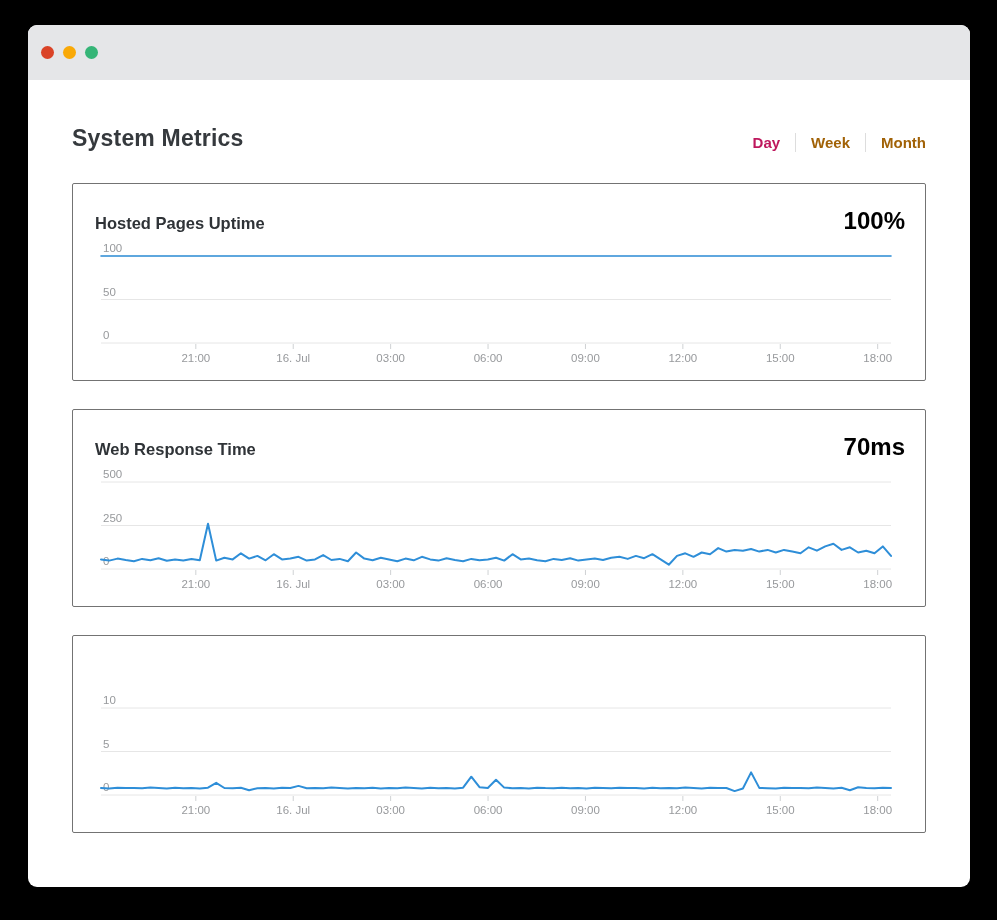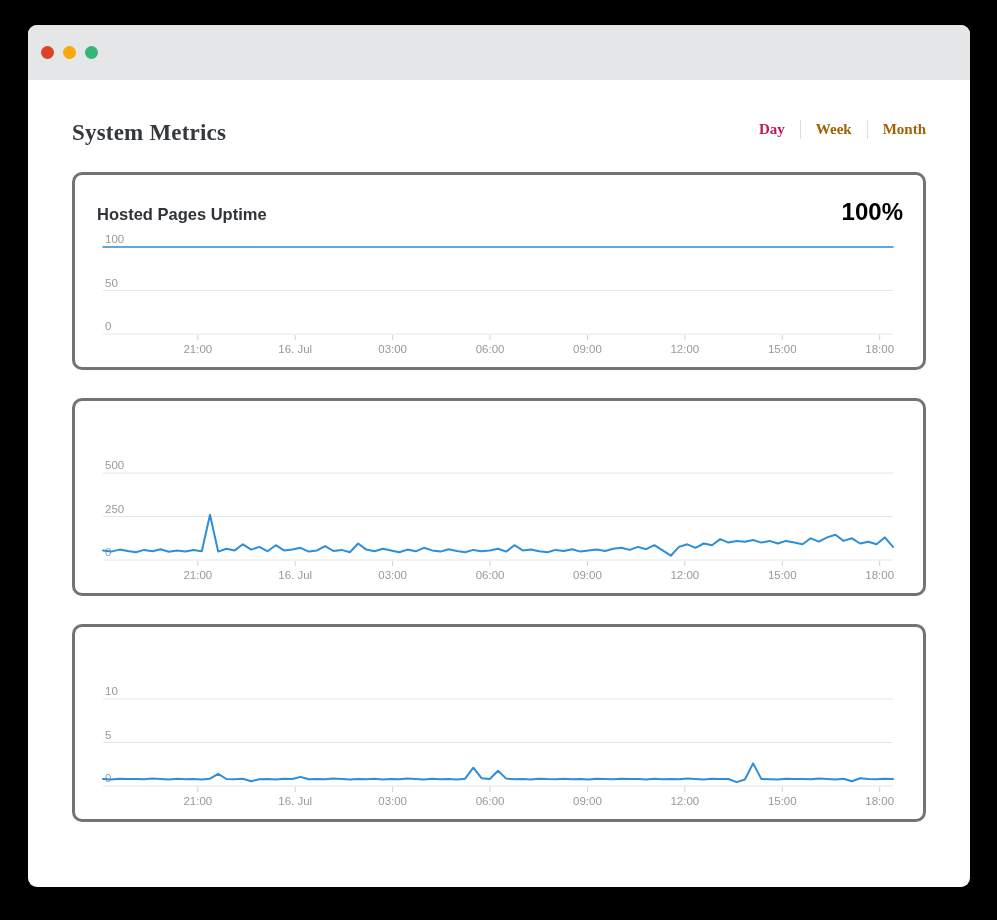--- a/index.html
+++ b/index.html
@@ -10,31 +10,31 @@
     background: #fff; border-radius: 9px; overflow: hidden;
   }
   .titlebar {
     height: 55px; background: #e5e6e8;
     display: flex; align-items: center; padding-left: 13px;
   }
   .dots { display: flex; gap: 9px; }
   .dot { width: 13px; height: 13px; border-radius: 50%; }
   .content { padding: 40px 44px 0 44px; }
   .page-header {
-    display: flex; justify-content: space-between; align-items: flex-start;
-    margin-bottom: 20px; height: 32px; font-family: Liberation Serif, serif;
+    display: flex; justify-content: space-between; align-items: flex-end;
+    margin-bottom: 31px; height: 32px;
   }
   .page-title { font-size: 23px; font-weight: 700; color: #35393d; letter-spacing: 0.2px; }
   .range-tabs { display: flex; align-items: center; }
   .range-tab { font-size: 15px; font-weight: 600; color: #a16207; cursor: pointer; }
   .range-tab.active { color: #be185d; }
   .tab-sep { width: 1px; height: 19px; background: #ddd; margin: 0 15px; align-self: center; }
   .card {
     position: relative; height: 198px; margin-bottom: 28px;
-    background: #fff; border: 3px solid #737373; border-radius: 10px;
+    background: #fff; border: 1px solid #737373; border-radius: 2px;
   }
   .card-header {
     position: relative; z-index: 2;
     display: flex; justify-content: space-between; align-items: baseline;
     padding: 23px 20px 0 22px;
   }
   .card-title { font-size: 16.5px; font-weight: 700; color: #2f3337; }
   .card-value { font-size: 24px; font-weight: 700; color: #000000; }
   .chart-svg { position: absolute; left: 0; top: 0; z-index: 1; }
   svg text.axis-label { font-family: "Liberation Sans", sans-serif; font-size: 11.5px; fill: #97999c; }
@@ -89,20 +89,24 @@
           <text x="609.8660090423347" y="178" text-anchor="middle" class="axis-label">12:00</text>
           <line x1="707.2766132346898" y1="160" x2="707.2766132346898" y2="165" stroke="#cfd2d4" stroke-width="1"></line>
           <text x="707.2766132346898" y="178" text-anchor="middle" class="axis-label">15:00</text>
           <line x1="804.6872174270449" y1="160" x2="804.6872174270449" y2="165" stroke="#cfd2d4" stroke-width="1"></line>
           <text x="804.6872174270449" y="178" text-anchor="middle" class="axis-label">18:00</text>
           <polyline points="28.0,72.0 818.0,72.0" fill="none" stroke="#2e8ed8" stroke-width="1.6" stroke-linejoin="round" stroke-linecap="round"></polyline>
         </svg>
     </div>
 
     <div class="card">
+      <div class="card-header">
+        <div class="card-title">Web Response Time</div>
+        <div class="card-value">70ms</div>
+      </div>
       <svg class="chart-svg" width="848" height="196">
           <line x1="28" y1="72" x2="818" y2="72" stroke="#e6e6e6" stroke-width="1"></line>
           <text x="30" y="68" class="axis-label">500</text>
           <line x1="28" y1="115.5" x2="818" y2="115.5" stroke="#e6e6e6" stroke-width="1"></line>
           <text x="30" y="111.5" class="axis-label">250</text>
           <line x1="28" y1="159" x2="818" y2="159" stroke="#e6e6e6" stroke-width="1"></line>
           <text x="30" y="155" class="axis-label">0</text>
           <line x1="122.81298808055898" y1="160" x2="122.81298808055898" y2="165" stroke="#cfd2d4" stroke-width="1"></line>
           <text x="122.81298808055898" y="178" text-anchor="middle" class="axis-label">21:00</text>
           <line x1="220.22359227291412" y1="160" x2="220.22359227291412" y2="165" stroke="#cfd2d4" stroke-width="1"></line>

